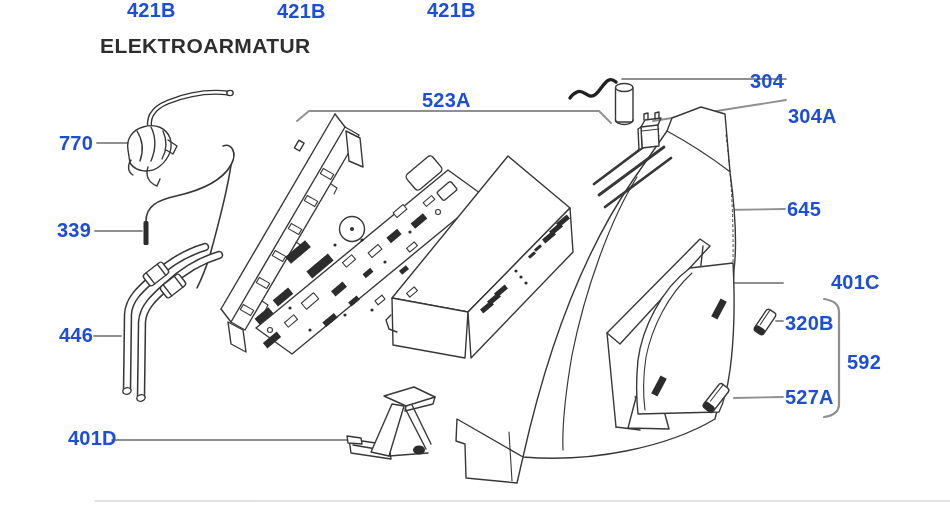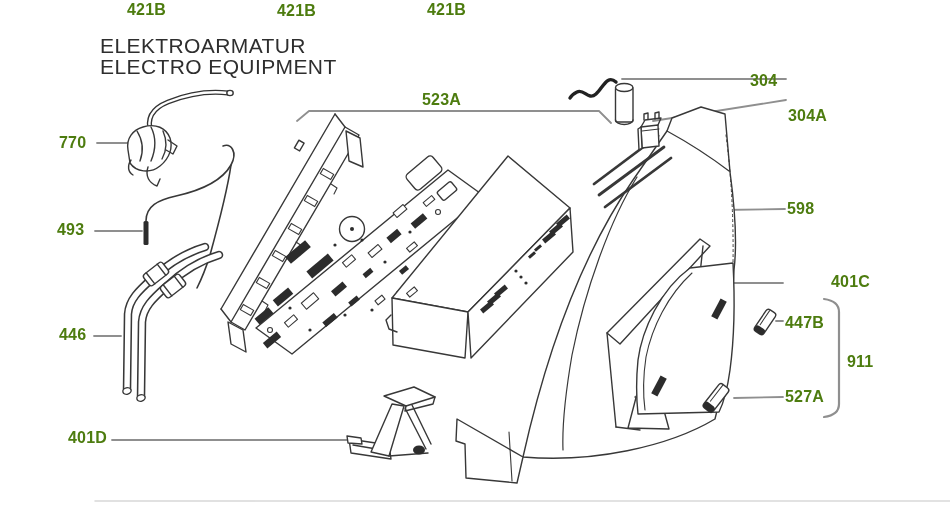--- a/index.html
+++ b/index.html
@@ -1,21 +1,21 @@
 <!DOCTYPE html>
 <html><head>
 <meta charset="utf-8">
 <style>
   html,body{margin:0;padding:0;background:#ffffff;}
   .stage{position:relative;width:950px;height:505px;background:#fff;overflow:hidden;
          font-family:"Liberation Sans", sans-serif;}
   .stage svg{position:absolute;left:0;top:0;}
-  .part-label{position:absolute;font-weight:bold;font-size:16px;line-height:20px;
-              color:#4d7c0f;white-space:nowrap;letter-spacing:0.2px;}
-  .diagram-title{position:absolute;left:100px;top:35px;font-weight:normal;font-size:21px;
+  .part-label{position:absolute;font-weight:bold;font-size:20px;line-height:20px;
+              color:#1d4ed8;white-space:nowrap;letter-spacing:0.2px;}
+  .diagram-title{position:absolute;left:100px;top:35px;font-weight:bold;font-size:21px;
               line-height:21px;color:#2e2e2e;letter-spacing:0.4px;}
 </style>
 </head>
 <body>
 
 <div class="stage">
 
 <svg width="950" height="505" viewBox="0 0 950 505">
   <g stroke="#383838" stroke-width="1.4" fill="none" stroke-linejoin="round" stroke-linecap="round">
 
@@ -229,32 +229,31 @@
       <path d="M655,119 L655,113 L659,112 L659,118"></path>
       <line x1="642" y1="131" x2="659" y2="129" stroke-width="1"></line>
     </g>
 
     <line x1="95" y1="501" x2="950" y2="501" stroke="#d8d8d8" stroke-width="1.5"></line>
   </g>
 </svg>
 
 <div class="diagram-title">
   <div>ELEKTROARMATUR</div>
-  <div>ELECTRO EQUIPMENT</div>
 </div>
 
 <div class="part-label" style="left:127px;top:0px">421B</div>
 <div class="part-label" style="left:277px;top:1px">421B</div>
 <div class="part-label" style="left:427px;top:0px">421B</div>
 <div class="part-label" style="left:422px;top:90px">523A</div>
 <div class="part-label" style="left:59px;top:133px">770</div>
-<div class="part-label" style="left:57px;top:220px">493</div>
+<div class="part-label" style="left:57px;top:220px">339</div>
 <div class="part-label" style="left:59px;top:325px">446</div>
 <div class="part-label" style="left:68px;top:428px">401D</div>
 <div class="part-label" style="left:750px;top:71px">304</div>
 <div class="part-label" style="left:788px;top:106px">304A</div>
-<div class="part-label" style="left:787px;top:199px">598</div>
+<div class="part-label" style="left:787px;top:199px">645</div>
 <div class="part-label" style="left:831px;top:272px">401C</div>
-<div class="part-label" style="left:785px;top:313px">447B</div>
-<div class="part-label" style="left:847px;top:352px">911</div>
+<div class="part-label" style="left:785px;top:313px">320B</div>
+<div class="part-label" style="left:847px;top:352px">592</div>
 <div class="part-label" style="left:785px;top:387px">527A</div>
 
 </div>
 
 </body></html>

